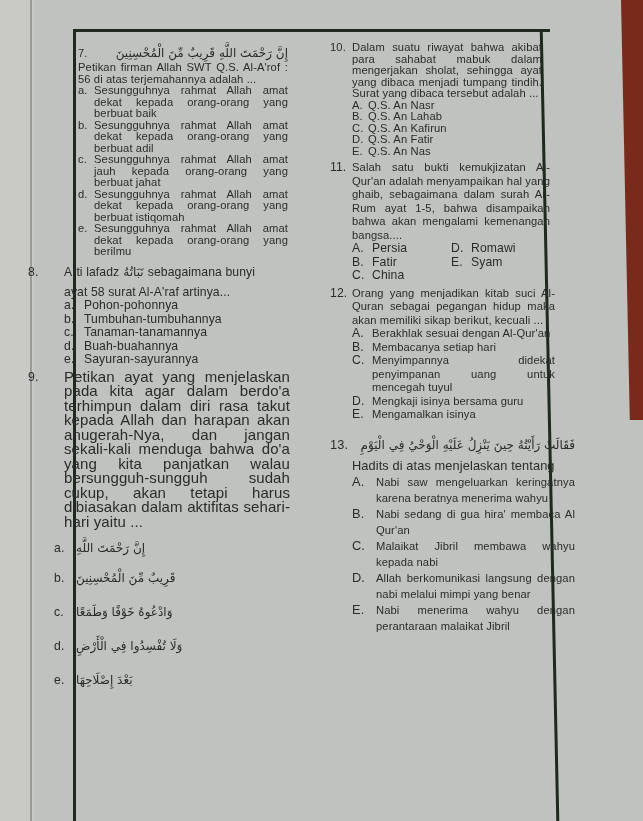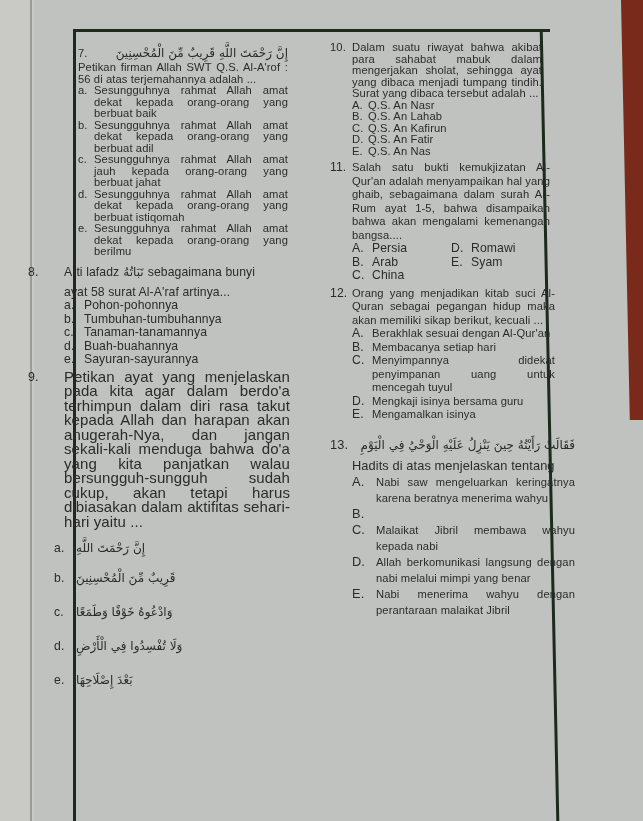--- a/index.html
+++ b/index.html
@@ -199,21 +199,21 @@
       <div class="opt">
           <span class="opt-letter" style="width:20px;">A.</span>
           <span>Persia</span>
         </div>
       <div class="opt">
           <span class="opt-letter" style="width:20px;">D.</span>
           <span>Romawi</span>
         </div>
       <div class="opt">
           <span class="opt-letter" style="width:20px;">B.</span>
-          <span>Arab</span>
+          <span>Fatir</span>
         </div>
       <div class="opt">
           <span class="opt-letter" style="width:20px;">E.</span>
           <span>Syam</span>
         </div>
       <div class="opt">
           <span class="opt-letter" style="width:20px;">C.</span>
           <span>China</span>
         </div>
     </div>
@@ -254,20 +254,21 @@
       <span class="arabic" style="flex:1;text-align:right;">فَقَالَتْ رَأَيْتُهُ حِينَ يَنْزِلُ عَلَيْهِ الْوَحْيُ فِي الْيَوْمِ</span>
     </div>
     <div style="padding-left:22px;">Hadits di atas menjelaskan tentang</div>
     <div style="padding-left:22px;">
       <div class="opt">
           <span class="opt-letter" style="width:24px;">A.</span>
           <span class="opt-text">Nabi saw mengeluarkan keringatnya karena beratnya menerima wahyu</span>
         </div>
       <div class="opt">
           <span class="opt-letter" style="width:24px;">B.</span>
+          <span class="opt-text">Nabi sedang di gua hira' membaca Al Qur'an</span>
         </div>
       <div class="opt">
           <span class="opt-letter" style="width:24px;">C.</span>
           <span class="opt-text">Malaikat Jibril membawa wahyu kepada nabi</span>
         </div>
       <div class="opt">
           <span class="opt-letter" style="width:24px;">D.</span>
           <span class="opt-text">Allah berkomunikasi langsung dengan nabi melalui mimpi yang benar</span>
         </div>
       <div class="opt">

